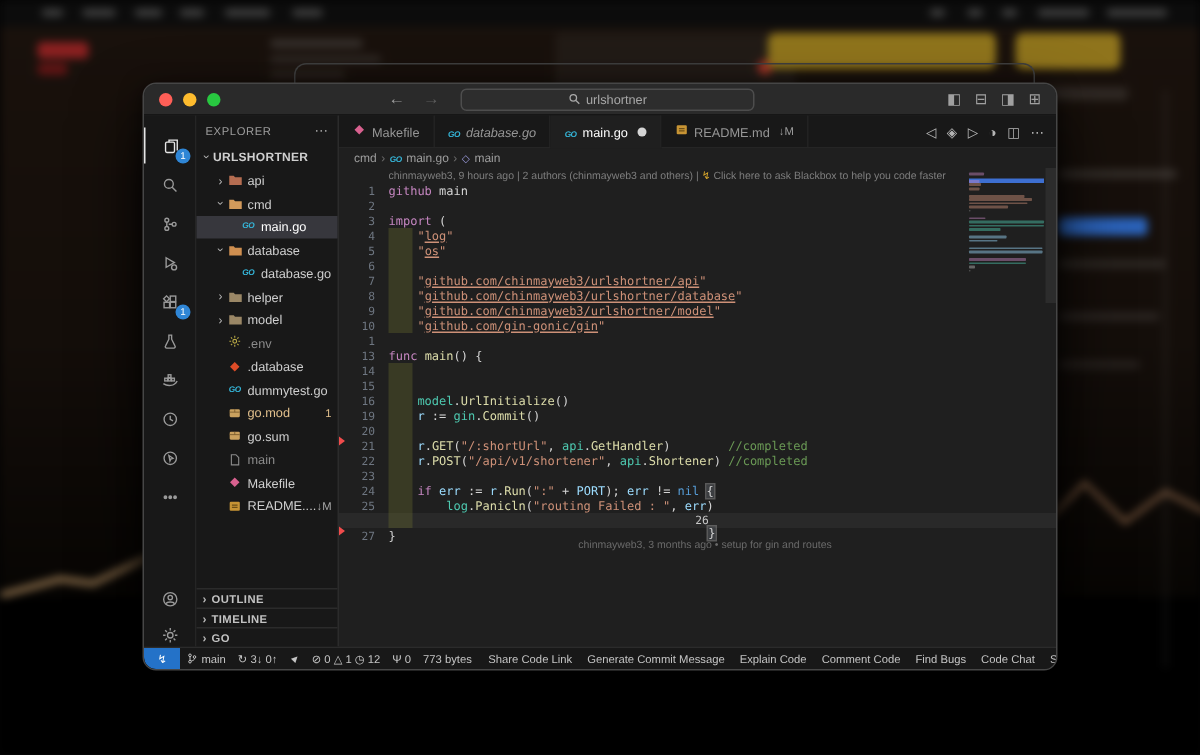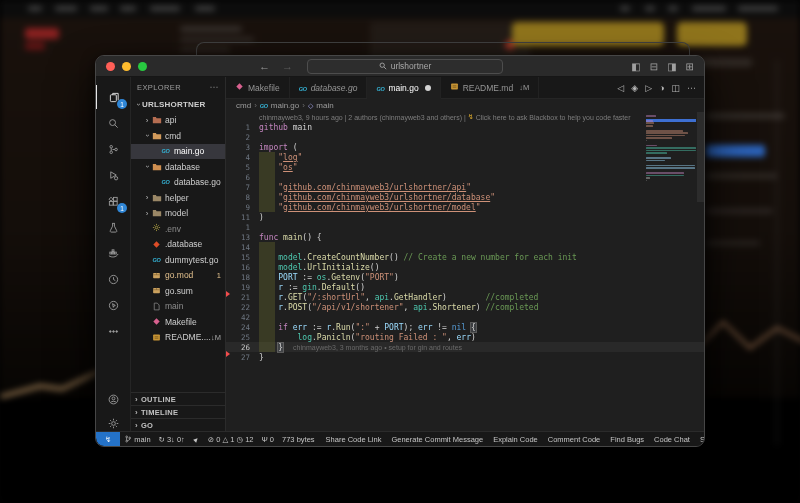--- a/index.html
+++ b/index.html
@@ -80,21 +80,21 @@
 
   .breadcrumb{height:13px;display:flex;align-items:center;gap:3px;font-size:8px;color:#9d9d9d;padding-left:10px;flex:none;}
   .breadcrumb .sep{color:#6e6e6e;font-size:8px;}
   .breadcrumb .sym{color:#9d9de0;font-size:7px;}
 
   .codearea{flex:1;position:relative;overflow:hidden;font-family:"DejaVu Sans Mono",monospace;}
   .lens{height:10px;display:flex;align-items:center;padding-left:33px;font-size:7px;color:#7e7e7e;
         font-family:"Liberation Sans",sans-serif;white-space:nowrap;}
   .lens .bolt{color:#d8a72c;margin:0 2px;font-size:7px;}
   .cline{position:relative;height:10px;display:flex;align-items:center;white-space:pre;font-size:8px;}
-  .cline.cur{background:rgba(230,230,230,.05);}
+  .cline.cur{background:rgba(230,230,230,.05);flex-direction:column;}
   .gut{width:33px;flex:none;position:relative;text-align:right;padding-right:9px;color:#6e7681;
        font-size:7.5px;font-family:"DejaVu Sans Mono",monospace;}
   .cur .gut{color:#c6c6c6;}
   .delmark{position:absolute;left:0;top:-2px;width:0;height:0;border-left:4px solid #f14c4c;
            border-top:3px solid transparent;border-bottom:3px solid transparent;}
   .band{position:absolute;left:33px;top:0;width:16px;height:10px;background:rgba(125,128,52,.28);}
   .ct{position:relative;z-index:1;}
   .c-kw{color:#C586C0}.c-kwb{color:#569CD6}.c-fn{color:#DCDCAA}.c-ns{color:#4EC9B0}
   .c-var{color:#9CDCFE}.c-str{color:#CE9178}.c-com{color:#6A9955}.c-pun{color:#D4D4D4}.c-txt{color:#D4D4D4}
   .c-stru{color:#CE9178;text-decoration:underline;}
@@ -493,31 +493,31 @@
               </div>
               <div class="cline"><span class="gut">1</span><span class="ct"><span class="c-kw">github</span><span class="c-txt"> main</span></span></div>
               <div class="cline"><span class="gut">2</span><span class="ct"></span></div>
               <div class="cline"><span class="gut">3</span><span class="ct"><span class="c-kw">import</span><span class="c-pun"> (</span></span></div>
               <div class="cline"><span class="band"></span><span class="gut">4</span><span class="ct"><span class="c-pun">    </span><span class="c-str">"</span><span class="c-stru">log</span><span class="c-str">"</span></span></div>
               <div class="cline"><span class="band"></span><span class="gut">5</span><span class="ct"><span class="c-pun">    </span><span class="c-str">"</span><span class="c-stru">os</span><span class="c-str">"</span></span></div>
               <div class="cline"><span class="band"></span><span class="gut">6</span><span class="ct"></span></div>
               <div class="cline"><span class="band"></span><span class="gut">7</span><span class="ct"><span class="c-pun">    </span><span class="c-str">"</span><span class="c-stru">github.com/chinmayweb3/urlshortner/api</span><span class="c-str">"</span></span></div>
               <div class="cline"><span class="band"></span><span class="gut">8</span><span class="ct"><span class="c-pun">    </span><span class="c-str">"</span><span class="c-stru">github.com/chinmayweb3/urlshortner/database</span><span class="c-str">"</span></span></div>
               <div class="cline"><span class="band"></span><span class="gut">9</span><span class="ct"><span class="c-pun">    </span><span class="c-str">"</span><span class="c-stru">github.com/chinmayweb3/urlshortner/model</span><span class="c-str">"</span></span></div>
-              <div class="cline"><span class="gut">11</span><span class="ct"><span class="c-pun">)</span></span></div>
+              <div class="cline"><span class="band"></span><span class="gut">10</span><span class="ct"><span class="c-pun">    </span><span class="c-str">"</span><span class="c-stru">github.com/gin-gonic/gin</span><span class="c-str">"</span></span></div>
               <div class="cline"><span class="gut">1</span><span class="ct"></span></div>
               <div class="cline"><span class="gut">13</span><span class="ct"><span class="c-kw">func</span><span class="c-pun"> </span><span class="c-fn">main</span><span class="c-pun">() {</span></span></div>
               <div class="cline"><span class="band"></span><span class="gut">14</span></div>
-              <div class="cline"><span class="band"></span><span class="gut">15</span><span class="ct"><span class="c-pun">    </span><span class="c-ns">model</span><span class="c-pun">.</span><span class="c-fn">CreateCountNumber</span><span class="c-pun">()</span><span class="c-pun"> </span><span class="c-com">// Create a new number for each init</span></span></div>
+              <div class="cline"><span class="band"></span><span class="gut">15</span></div>
               <div class="cline"><span class="band"></span><span class="gut">16</span><span class="ct"><span class="c-pun">    </span><span class="c-ns">model</span><span class="c-pun">.</span><span class="c-fn">UrlInitialize</span><span class="c-pun">()</span></span></div>
-              <div class="cline"><span class="band"></span><span class="gut">18</span><span class="ct"><span class="c-pun">    </span><span class="c-var">PORT</span><span class="c-pun"> := </span><span class="c-ns">os</span><span class="c-pun">.</span><span class="c-fn">Getenv</span><span class="c-pun">(</span><span class="c-str">"PORT"</span><span class="c-pun">)</span></span></div>
-              <div class="cline"><span class="band"></span><span class="gut">19</span><span class="ct"><span class="c-pun">    </span><span class="c-var">r</span><span class="c-pun"> := </span><span class="c-ns">gin</span><span class="c-pun">.</span><span class="c-fn">Default</span><span class="c-pun">()</span></span></div>
+              <div class="cline"><span class="band"></span><span class="gut">19</span><span class="ct"><span class="c-pun">    </span><span class="c-var">r</span><span class="c-pun"> := </span><span class="c-ns">gin</span><span class="c-pun">.</span><span class="c-fn">Commit</span><span class="c-pun">()</span></span></div>
+              <div class="cline"><span class="band"></span><span class="gut">20</span><span class="ct"></span></div>
               <div class="cline"><span class="band"></span><span class="gut"><span class="delmark"></span>21</span><span class="ct"><span class="c-pun">    </span><span class="c-var">r</span><span class="c-pun">.</span><span class="c-fn">GET</span><span class="c-pun">(</span><span class="c-str">"/:shortUrl"</span><span class="c-pun">, </span><span class="c-ns">api</span><span class="c-pun">.</span><span class="c-fn">GetHandler</span><span class="c-pun">)</span><span class="c-pun">        </span><span class="c-com">//completed</span></span></div>
               <div class="cline"><span class="band"></span><span class="gut">22</span><span class="ct"><span class="c-pun">    </span><span class="c-var">r</span><span class="c-pun">.</span><span class="c-fn">POST</span><span class="c-pun">(</span><span class="c-str">"/api/v1/shortener"</span><span class="c-pun">, </span><span class="c-ns">api</span><span class="c-pun">.</span><span class="c-fn">Shortener</span><span class="c-pun">)</span><span class="c-pun"> </span><span class="c-com">//completed</span></span></div>
-              <div class="cline"><span class="band"></span><span class="gut">42</span><span class="ct"></span></div>
+              <div class="cline"><span class="band"></span><span class="gut">23</span><span class="ct"></span></div>
               <div class="cline"><span class="band"></span><span class="gut">24</span><span class="ct"><span class="c-pun">    </span><span class="c-kw">if</span><span class="c-pun"> </span><span class="c-var">err</span><span class="c-pun"> := </span><span class="c-var">r</span><span class="c-pun">.</span><span class="c-fn">Run</span><span class="c-pun">(</span><span class="c-str">":"</span><span class="c-pun"> + </span><span class="c-var">PORT</span><span class="c-pun">); </span><span class="c-var">err</span><span class="c-pun"> != </span><span class="c-kwb">nil</span><span class="c-pun"> </span><span class="c-bm">{</span></span></div>
               <div class="cline"><span class="band"></span><span class="gut">25</span><span class="ct"><span class="c-pun">        </span><span class="c-ns">log</span><span class="c-pun">.</span><span class="c-fn">Panicln</span><span class="c-pun">(</span><span class="c-str">"routing Failed : "</span><span class="c-pun">, </span><span class="c-var">err</span><span class="c-pun">)</span></span></div>
               <div class="cline cur"><span class="band"></span><span class="gut">26</span><span class="ct"><span class="c-pun">    </span><span class="c-bm">}</span></span><span class="blame">chinmayweb3, 3 months ago • setup for gin and routes</span></div>
               <div class="cline"><span class="gut"><span class="delmark"></span>27</span><span class="ct"><span class="c-pun">}</span></span></div>
             </div>
           <div class="minimap" id="minimap">
               <div class="mm-hl"></div>
               <div class="mmbar" style="width:10.2px;background:#C586C0;opacity:.45"></div>
               <div class="mmbar" style="width:0px;background:#999;opacity:.45"></div>
               <div class="mmbar" style="width:6.8px;background:#C586C0;opacity:.45"></div>

